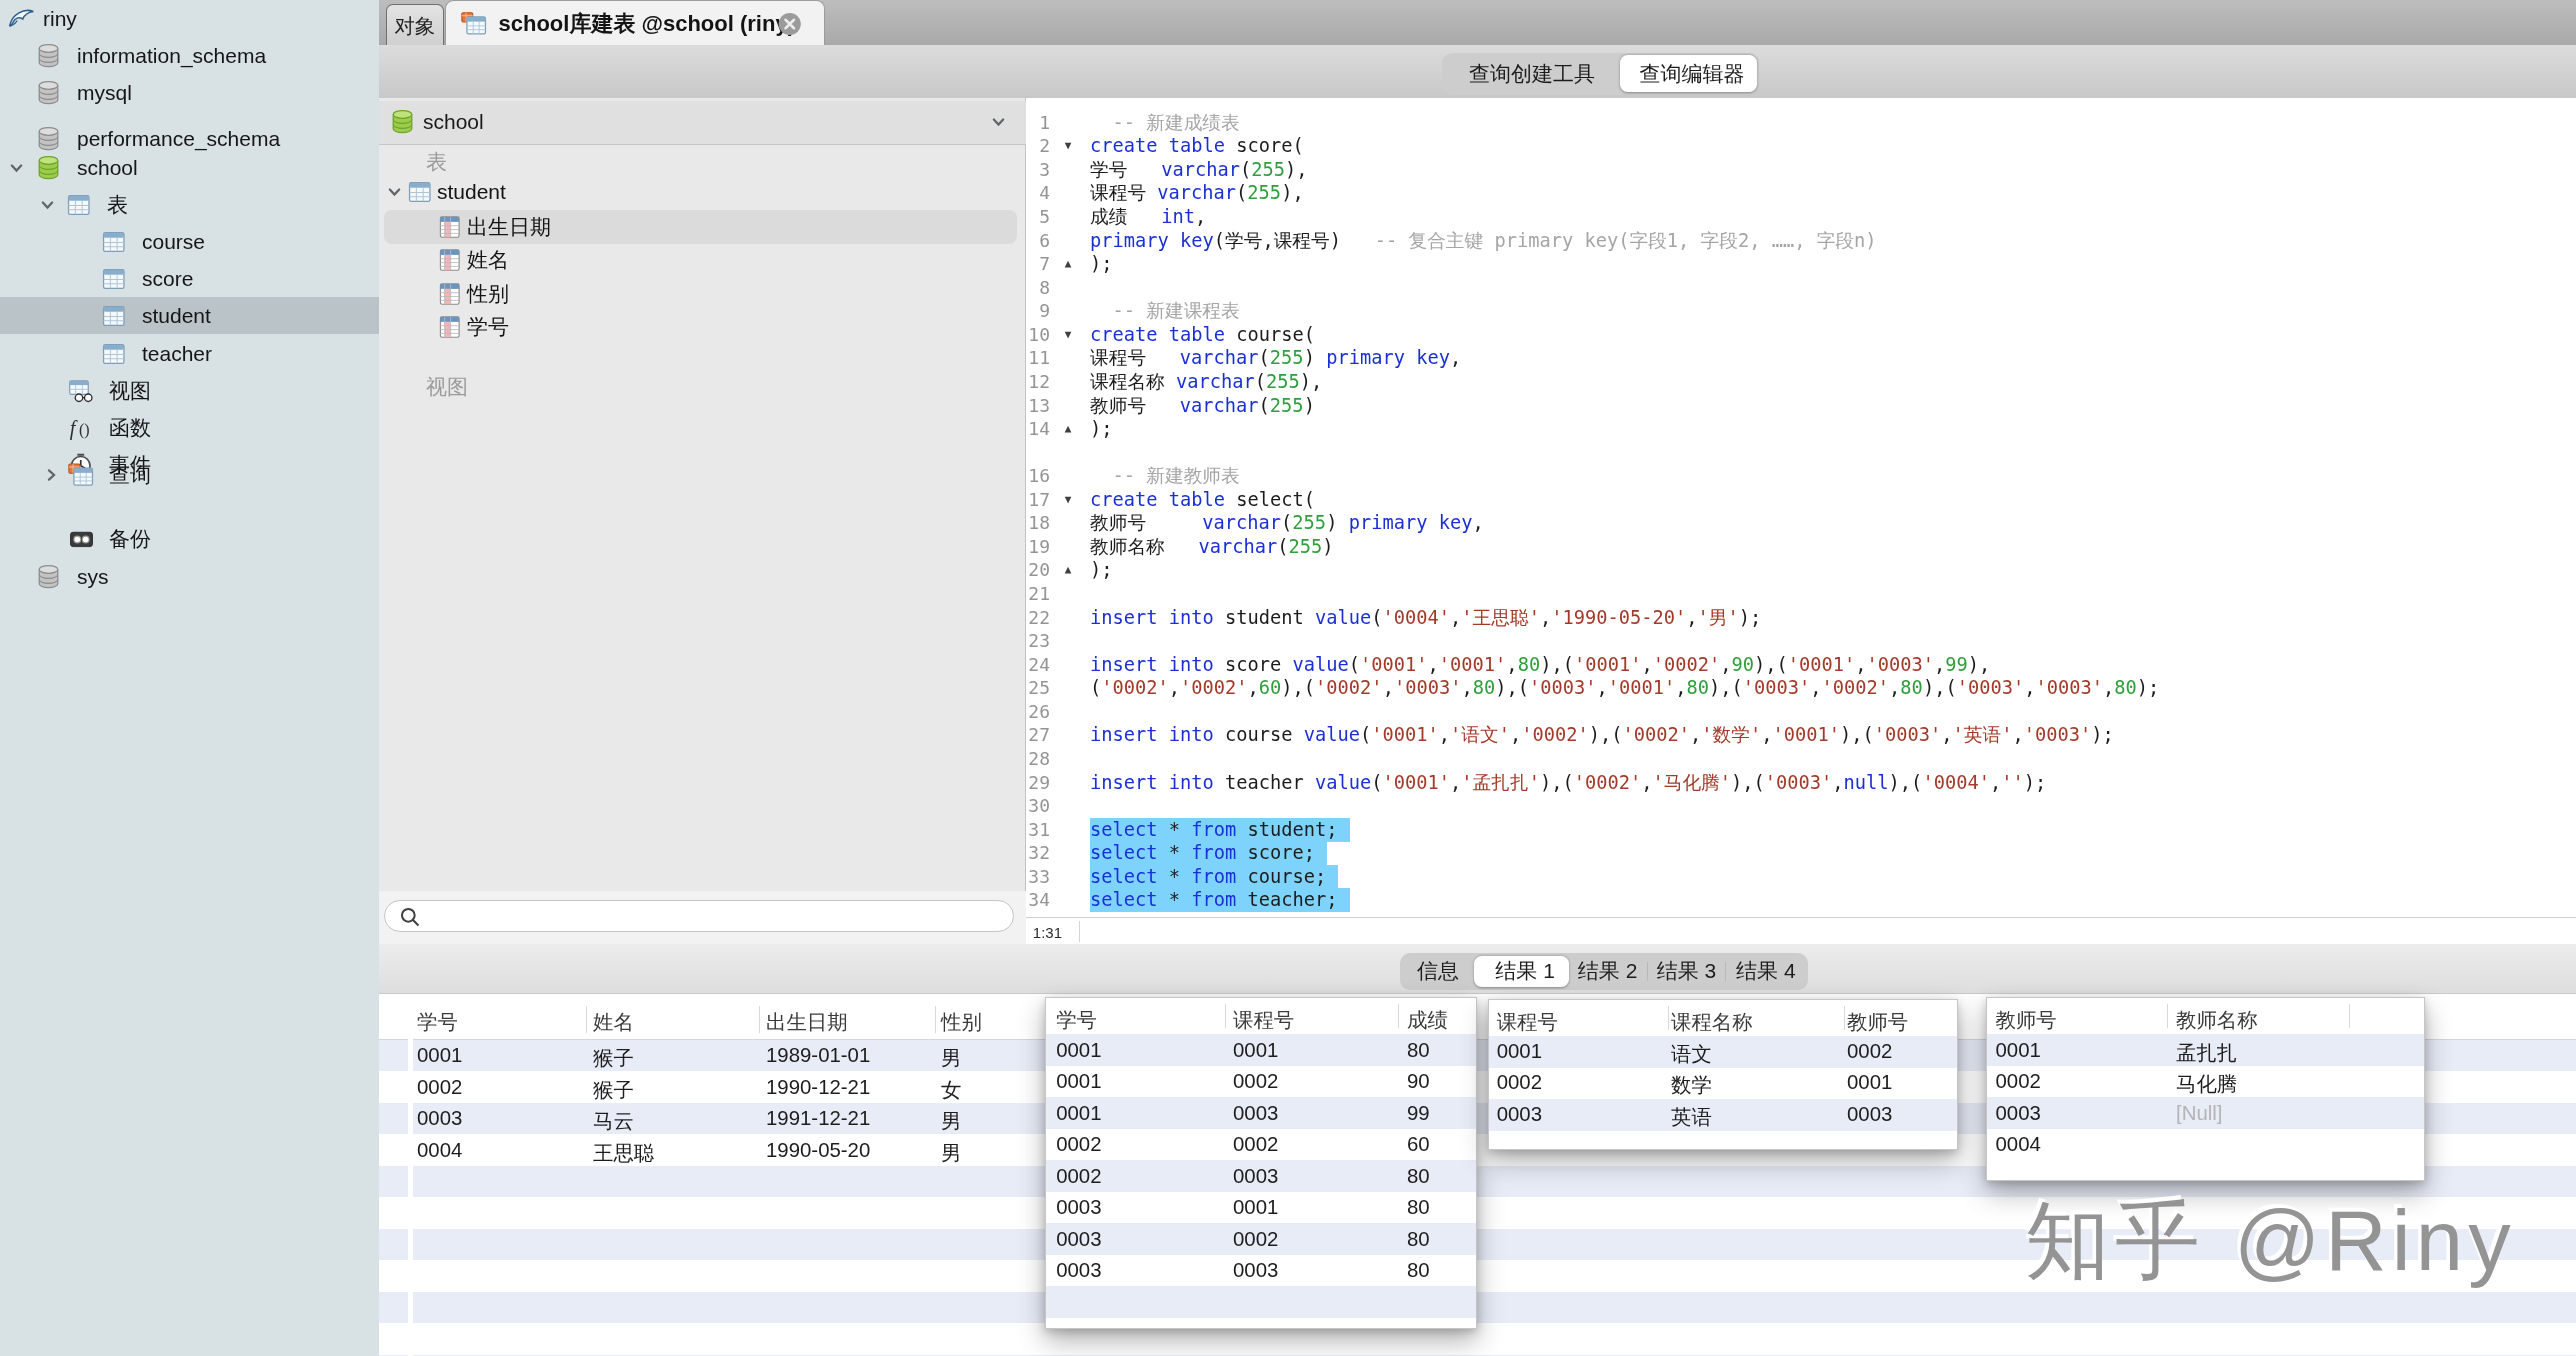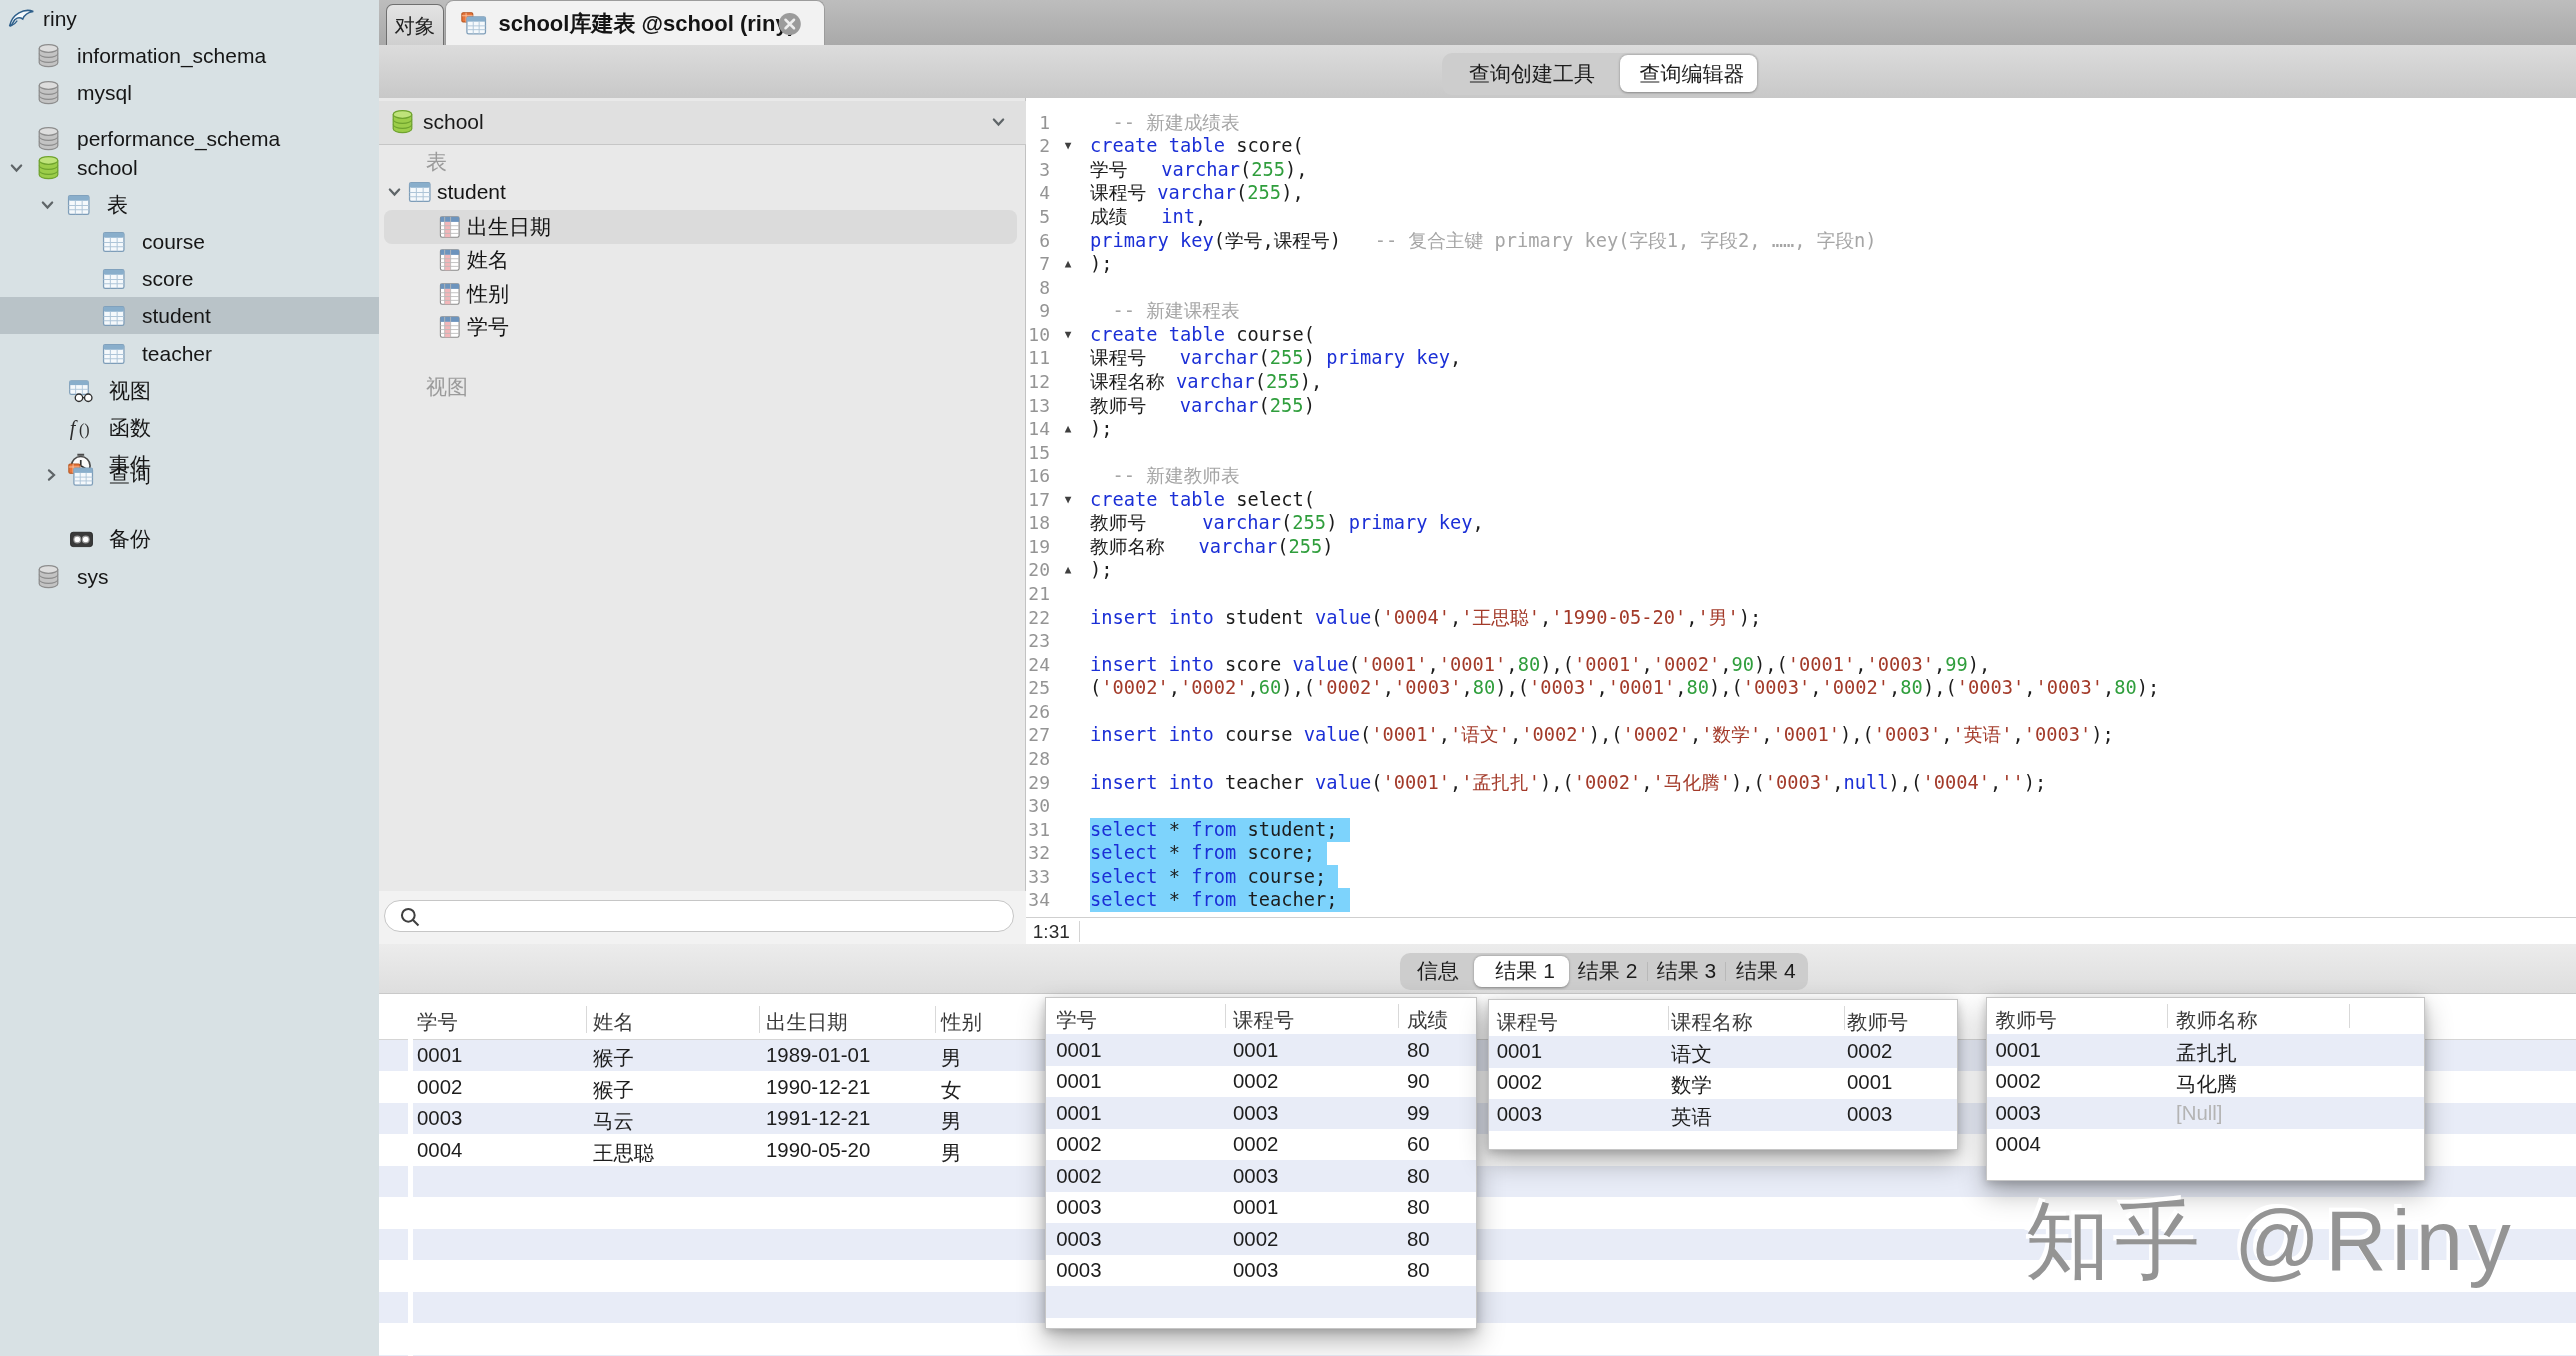--- a/index.html
+++ b/index.html
@@ -44,21 +44,21 @@
   #searchbox input{position:absolute;left:41px;top:1.7px;width:570px;height:25.5px;border:none;outline:none;background:transparent;font-size:18.7px;}
   
   #editor{left:1026px;top:98px;width:1550px;height:819px;background:#ffffff;overflow:hidden;}
   .code-line{position:absolute;left:0;width:1550px;height:24px;font-family:"DejaVu Sans Mono","Liberation Mono",monospace;font-size:18.7px;line-height:24px;}
   .code-line .num{position:absolute;left:0;width:24px;text-align:right;color:#949494;font-size:18px;}
   .code-line .fold{position:absolute;left:31px;width:22px;text-align:center;color:#3f3f3f;font-size:11px;line-height:24px;}
   .code-line .code{position:absolute;left:64px;white-space:pre;}
   .code-line .code.sel{background:#7dd3fc;padding-right:12px;}
   .tk-k{color:#1b2fd6;} .tk-s{color:#a33a29;} .tk-n{color:#2f9e3c;} .tk-c{color:#a5a5a5;} .tk-p{color:#1c1c1c;}
   #status{left:1026px;top:917px;width:1550px;height:27px;background:#ffffff;border-top:0.9px solid #cfcfcf;}
-  #cursorpos{position:absolute;left:6.8px;top:50%;transform:translateY(-50%);font-size:19px;color:#2b2b2b;}
+  #cursorpos{position:absolute;left:6.8px;top:50%;transform:translateY(-50%);font-size:15px;color:#2b2b2b;}
   #status .sep{position:absolute;left:53px;top:3.4px;bottom:3.4px;width:0.9px;background:#d4d4d4;}
   
   #band{left:379px;top:944px;width:2197px;height:49px;background:linear-gradient(#ececec,#dedede);border-bottom:0.9px solid #c9c9c9;}
   
   #gridarea{left:379px;top:994px;width:2197px;height:362px;background:#ffffff;}
   #gridarea .stripes{position:absolute;left:0;right:0;top:46px;bottom:0;
       background:repeating-linear-gradient(to bottom,#e8ecf7 0 31.5px,#ffffff 31.5px 63px);}
   #gridarea .u-header{position:absolute;left:0;top:0;width:2197px;height:46px;background:#ffffff;border-bottom:0.9px solid #d5d5d5;box-sizing:border-box;}
   .hsep{position:absolute;top:12px;height:27px;width:0.9px;background:#d9d9d9;}
   .hcell{position:absolute;top:13.6px;font-size:20.4px;color:#3a3a3a;white-space:nowrap;}
@@ -438,24 +438,20 @@
       <span class="code"><span class="tk-p">课程名称 </span><span class="tk-k">varchar</span><span class="tk-p">(</span><span class="tk-n">255</span><span class="tk-p">),</span></span>
     </div>
     <div class="code-line" style="top: 296px;">
       <span class="num">13</span>
       <span class="code"><span class="tk-p">教师号   </span><span class="tk-k">varchar</span><span class="tk-p">(</span><span class="tk-n">255</span><span class="tk-p">)</span></span>
     </div>
     <div class="code-line" style="top: 319px;">
       <span class="num">14</span>
       <span class="fold">▲</span>
       <span class="code"><span class="tk-p">);</span></span>
-    </div>
-    <div class="code-line" style="top: 343px;">
-      <span class="num">15</span>
-      <span class="code"></span>
     </div>
     <div class="code-line" style="top: 366px;">
       <span class="num">16</span>
       <span class="code"><span class="tk-c">  -- 新建教师表</span></span>
     </div>
     <div class="code-line" style="top: 390px;">
       <span class="num">17</span>
       <span class="fold">▼</span>
       <span class="code"><span class="tk-k">create table </span><span class="tk-p">select(</span></span>
     </div>

